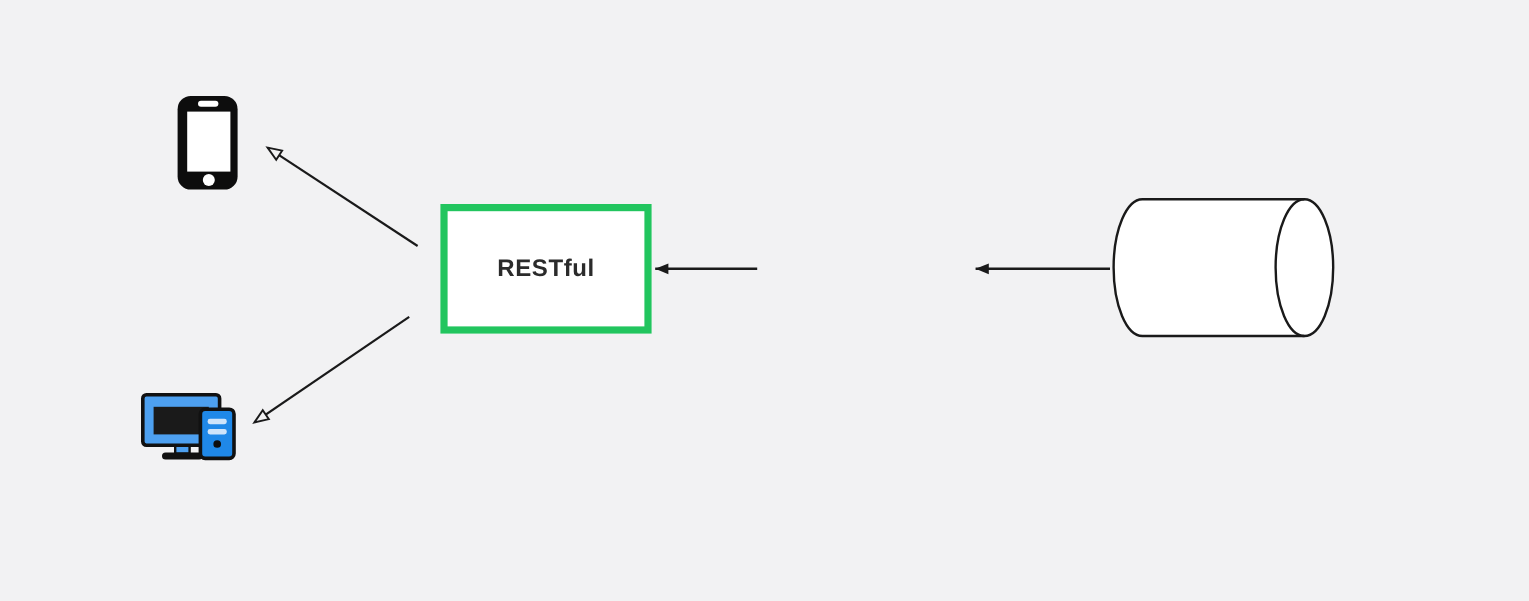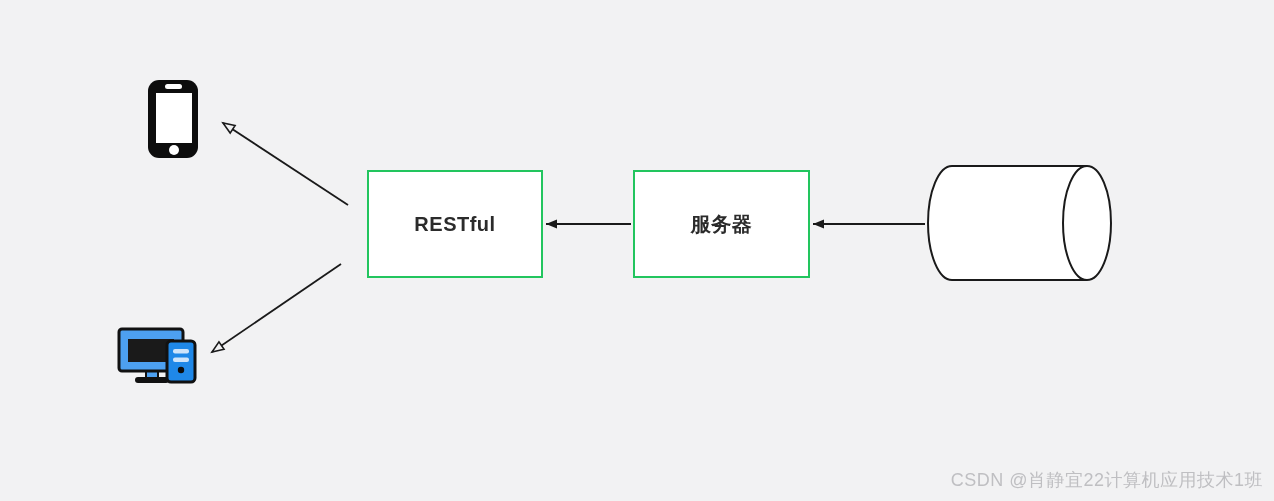--- a/index.html
+++ b/index.html
@@ -14,21 +14,21 @@
   }
   .canvas {
     position: absolute; inset: 0;
   }
   svg.layer {
     position: absolute; left: 0; top: 0;
   }
   .node {
     position: absolute;
     background: #ffffff;
-    border: 2px solid #22c55e;
+    border: 6px solid #22c55e;
     box-sizing: border-box;
     display: flex;
     align-items: center;
     justify-content: center;
   }
   .node-label, .cyl-label-text {
     font-size: 20px;
     font-weight: 600;
     color: #2b2b2b;
     letter-spacing: 0.5px;
@@ -94,20 +94,16 @@
       <rect x="173" y="349" width="16" height="4.5" rx="2" fill="#cfe4fa"></rect>
       <rect x="173" y="357.5" width="16" height="4.5" rx="2" fill="#cfe4fa"></rect>
       <circle cx="181" cy="370" r="3.2" fill="#0d0d0d"></circle>
     </g>
   </svg>
 
   <div class="node" id="node-restful">
     <span class="node-label">RESTful</span>
   </div>
 
-  <div class="node" id="node-server">
-    <span class="node-label">服务器</span>
-  </div>
 
 
-  <div class="watermark">CSDN @肖静宜22计算机应用技术1班</div>
 
 </div>
 
 </body></html>

